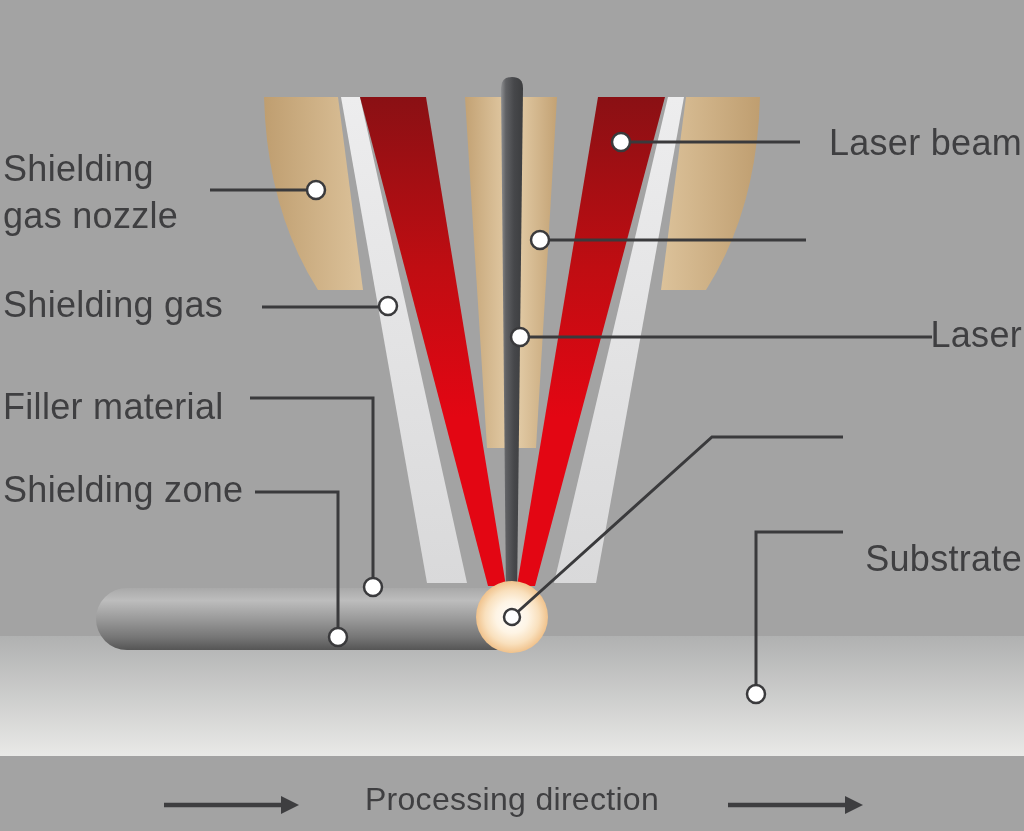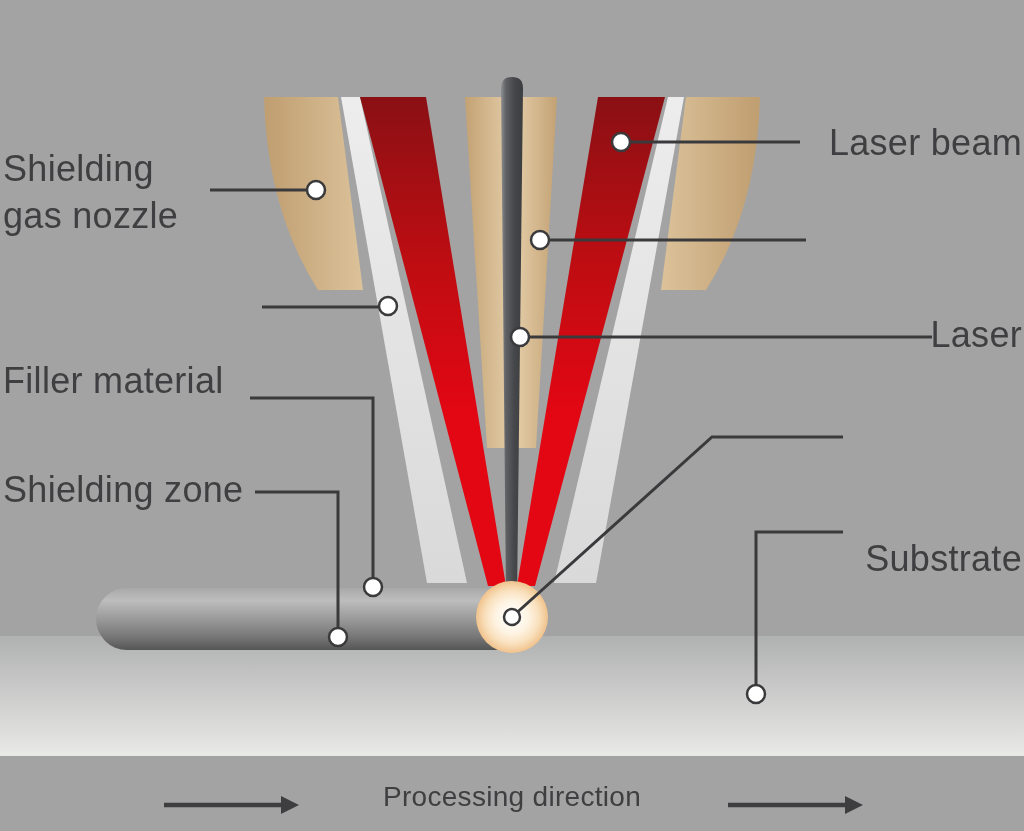--- a/index.html
+++ b/index.html
@@ -14,21 +14,21 @@
   .lbl{
     position:absolute;
     color:#3f3f41;
     font-size:36px;
     line-height:1.3;
     letter-spacing:0.3px;
     white-space:nowrap;
   }
   .lbl.left{left:3px;text-align:left;}
   .lbl.right{right:2px;text-align:center;}
-  .lbl.center{left:0;right:0;text-align:center;font-size:28px;}
+  .lbl.center{left:0;right:0;text-align:center;font-size:32px;}
 </style>
 </head>
 <body>
 
 <div class="stage">
 
   <svg width="1024" height="831" viewBox="0 0 1024 831">
     <defs>
       <linearGradient id="tanL" x1="0" y1="0" x2="1" y2="0">
         <stop offset="0" stop-color="#bf9e70"></stop>
@@ -127,21 +127,22 @@
       <polygon points="281,796 299,805 281,814" stroke="none"></polygon>
       <path d="M728,805 H846"></path>
       <polygon points="845,796 863,805 845,814" stroke="none"></polygon>
     </g>
   </svg>
 
   <div class="lbl left" style="top:146px">
     <div>Shielding</div>
     <div>gas nozzle</div>
   </div>
-  <div class="lbl left" style="top:358px">Filler material</div>
+  <div class="lbl left" style="top:282px">Shielding gas</div>
+  <div class="lbl left" style="top:384px">Filler material</div>
   <div class="lbl left" style="top:467px">Shielding zone</div>
 
   <div class="lbl right" style="top:120px">Laser beam</div>
   <div class="lbl right" style="top:312px">Laser</div>
   <div class="lbl right" style="top:536px">Substrate</div>
 
   <div class="lbl center" style="top:779px">Processing direction</div>
 </div>
 
 </body></html>

